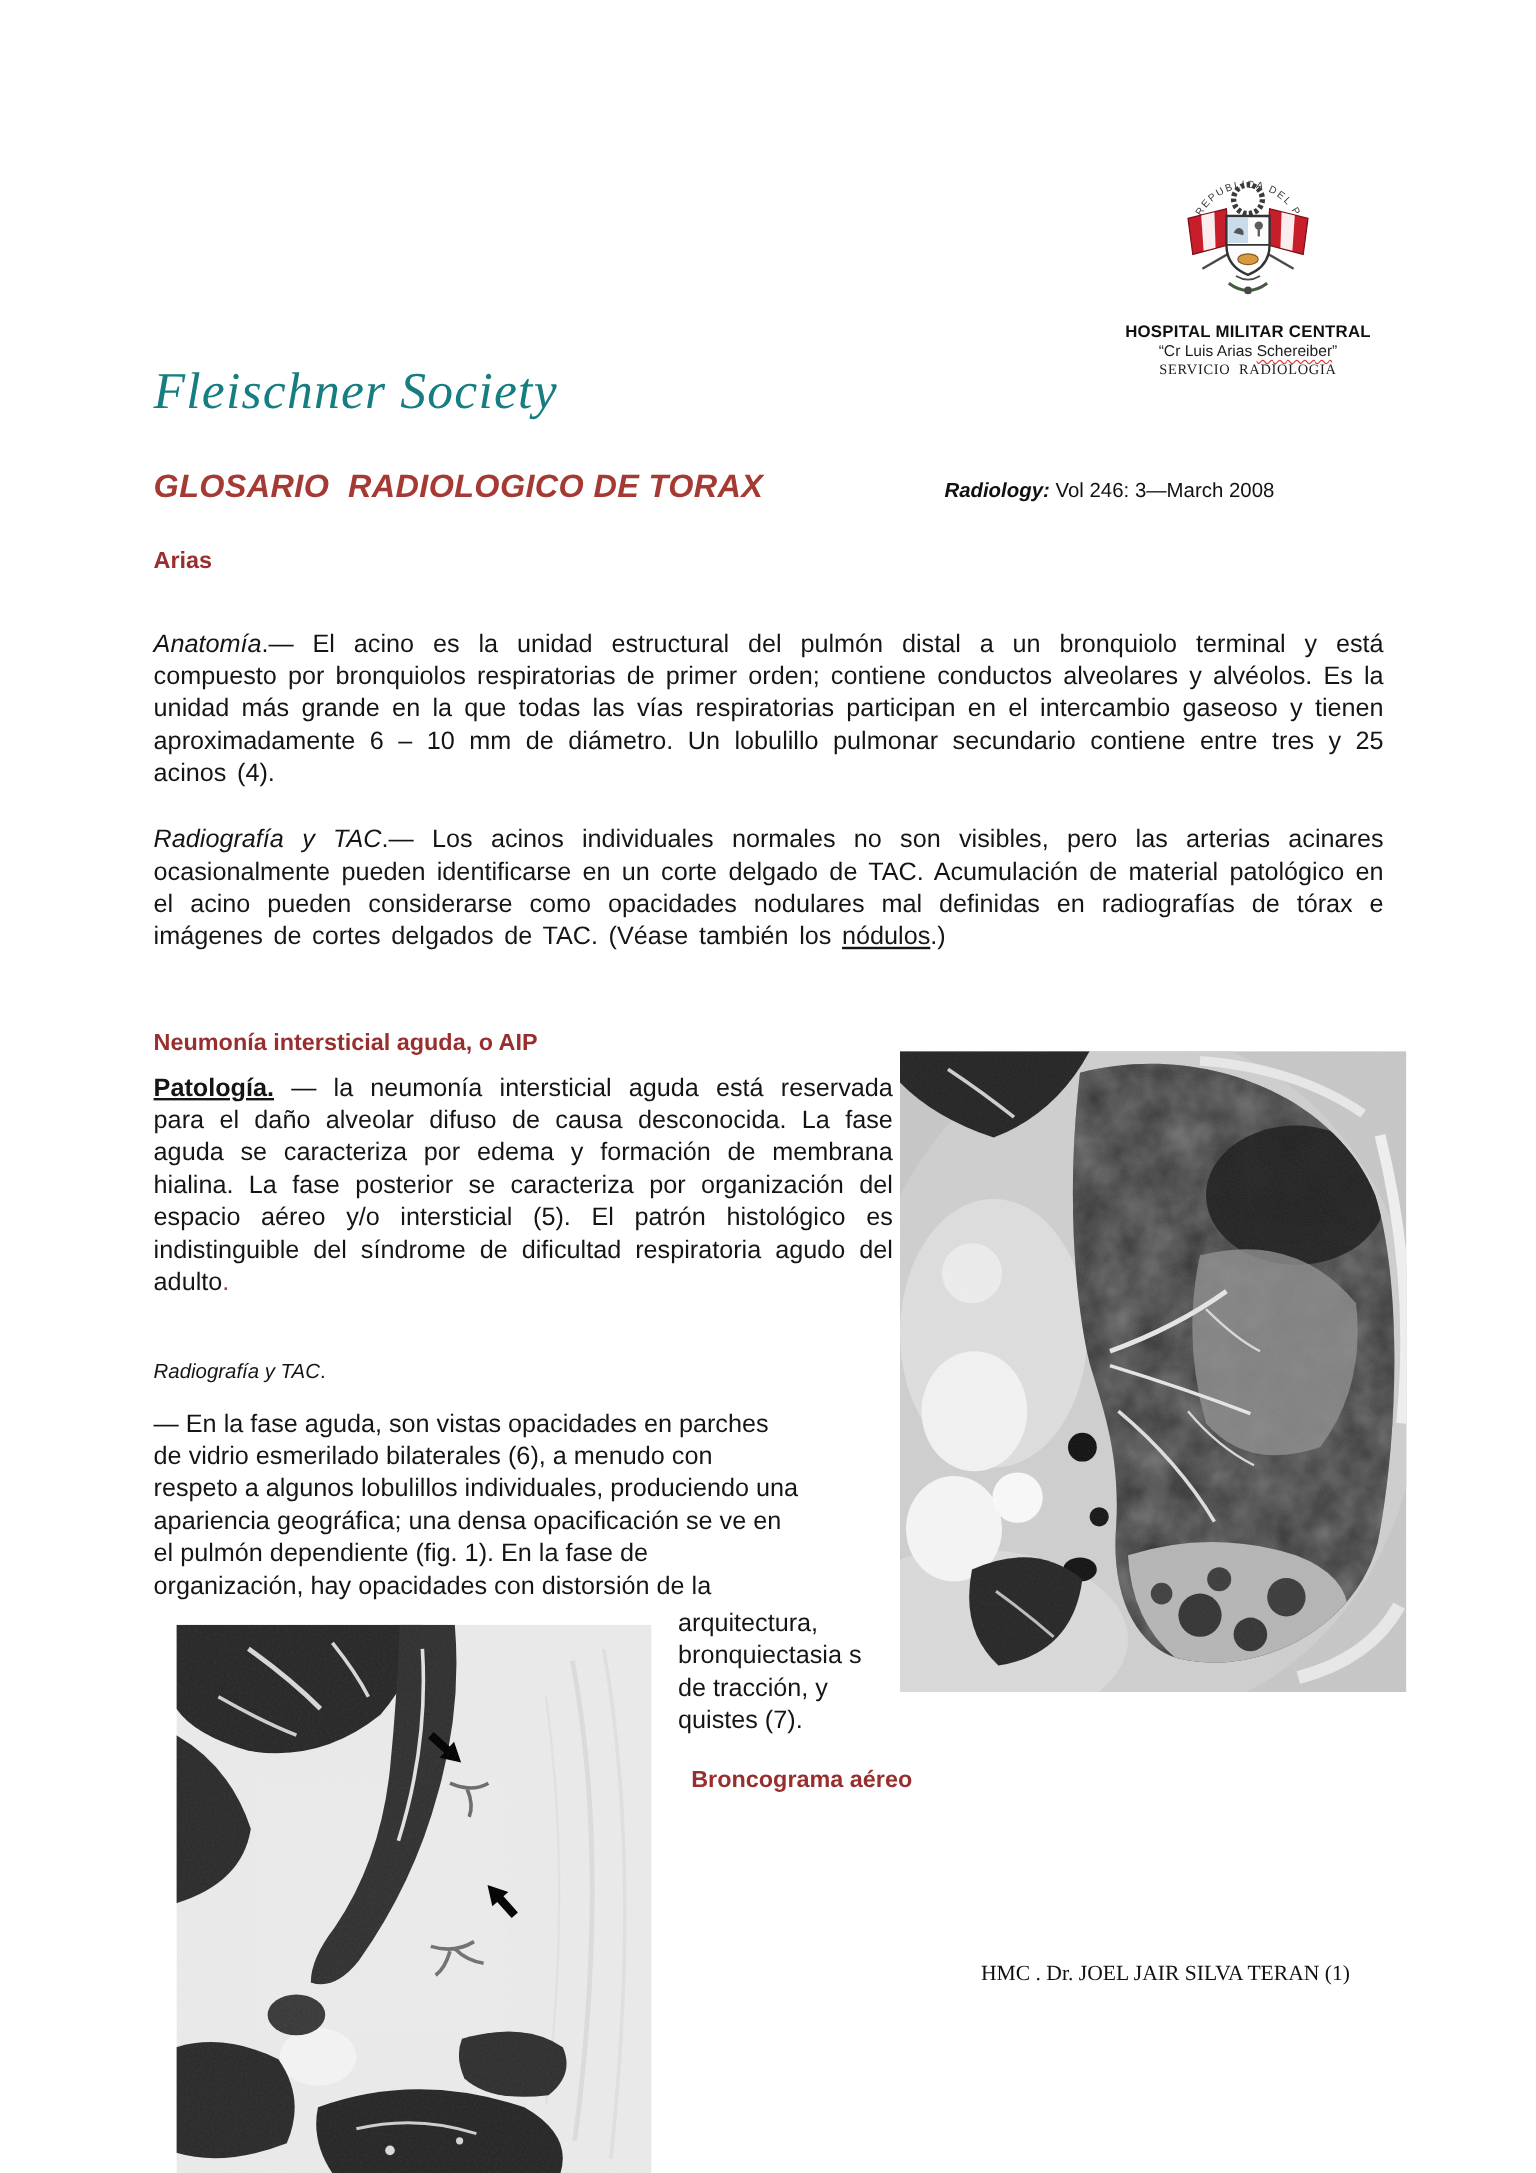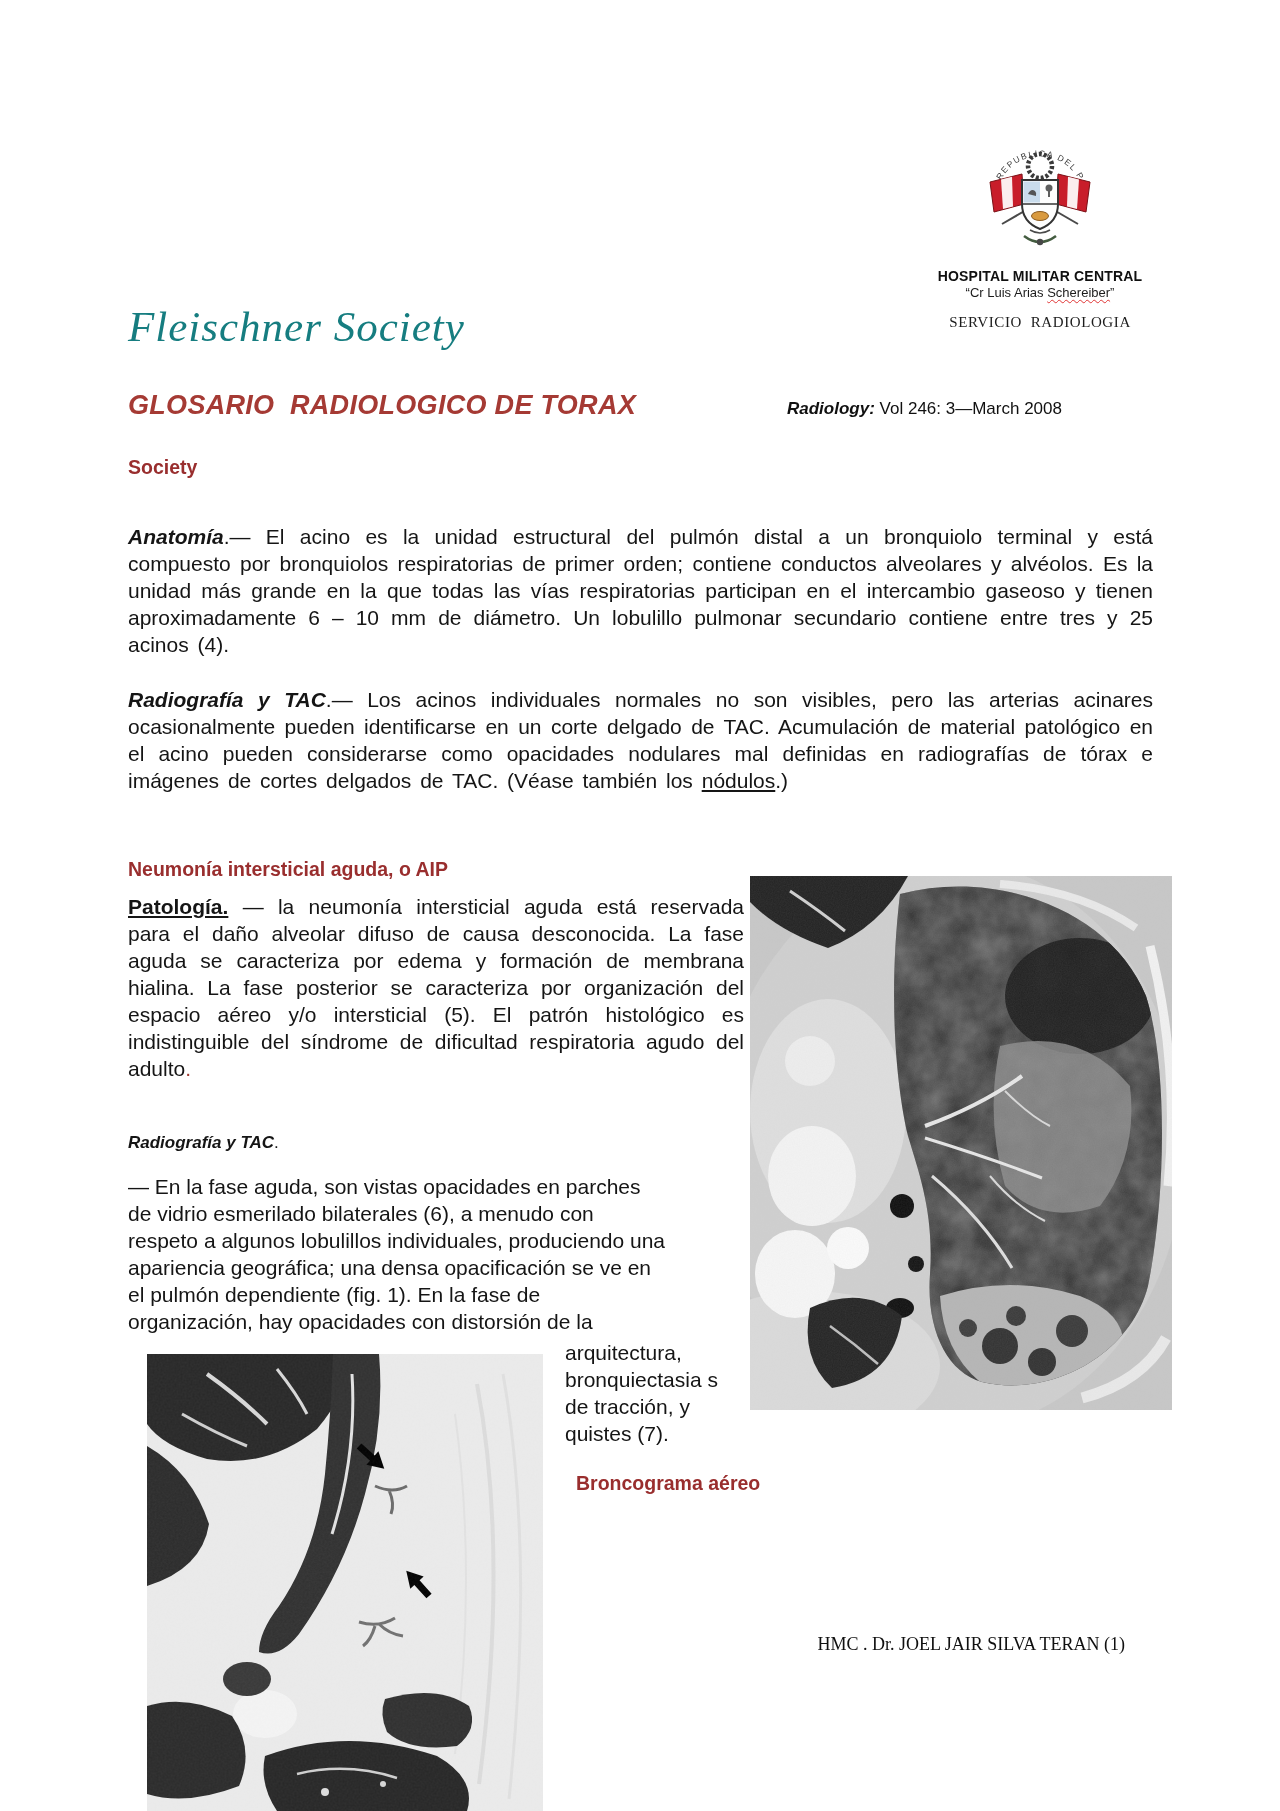--- a/index.html
+++ b/index.html
@@ -9,32 +9,32 @@
     font-family:"Liberation Sans", sans-serif; color:#151515;
   }
   .abs { position:absolute; }
 
   
   #logo-block { top:124px; left:915px; width:250px; text-align:center; }
   #logo-block svg { display:block; margin:0 auto; }
   .hospital-name { font-size:14px; font-weight:bold; letter-spacing:.2px; color:#101010; margin-top:2px; }
   .hospital-sub  { font-size:13px; color:#1c1c1c; margin-top:1px; }
   .wavy { text-decoration:underline; text-decoration-style:wavy; text-decoration-color:#e03535; text-decoration-thickness:1px; text-underline-offset:2px; }
-  .servicio { font-family:"Liberation Serif", serif; font-size:15px; letter-spacing:.6px; color:#1c1c1c; white-space:pre-wrap; margin-top:14px; }
+  .servicio { font-family:"Liberation Serif", serif; font-size:12px; letter-spacing:.6px; color:#1c1c1c; white-space:pre-wrap; margin-top:1px; }
 
   
   #society-title { top:302px; left:128px; font-family:"Liberation Serif", serif; font-style:italic; font-size:43px; color:#167d80; letter-spacing:1px; }
   #glossary-title { top:390px; left:128px; font-size:27px; font-weight:bold; font-style:italic; color:#a53a34; letter-spacing:.3px; white-space:pre-wrap; }
   #journal-line { top:399px; left:787px; font-size:17px; color:#101010; }
   #journal-line .jlabel { font-weight:bold; font-style:italic; }
 
   
   .red-heading { font-size:19.5px; font-weight:bold; color:#992e2e; }
   .para { font-size:21px; line-height:27px; text-align:justify; word-spacing:3px; color:#151515; }
-  .lead { font-weight:bold; font-style:italic; }
+  .lead { font-weight:normal; font-style:italic; }
   .lead-plain { font-weight:bold;text-decoration:underline; }
   .xref { text-decoration:underline; color:#151515; cursor:pointer; }
   .red-dot { color:#a03a30; }
 
   #acinos-heading   { top:456px;  left:128px; }
   #anatomia-para    { top:502px;  left:128px; width:1025px; }
   #radiografia-para { top:665px;  left:128px; width:1025px; }
   #neumonia-heading { top:858px;  left:128px; }
   #patologia-para   { top:872px;  left:128px; width:616px; word-spacing:5px; }
   #rtac-line        { top:1088px; left:128px; font-size:17px;margin-top:45px; }
@@ -96,21 +96,21 @@
     <div class="hospital-sub"><span>“Cr Luis Arias </span><span class="wavy">Schereiber</span><span>”</span></div>
     <div class="servicio">SERVICIO  RADIOLOGIA</div>
   </div>
 
   <div id="society-title" class="abs">Fleischner Society</div>
 
   <div id="glossary-title" class="abs">GLOSARIO  RADIOLOGICO DE TORAX</div>
 
   <div id="journal-line" class="abs"><span class="jlabel">Radiology:</span><span> Vol 246: 3—March 2008</span></div>
 
-  <div id="acinos-heading" class="abs red-heading">Society</div>
+  <div id="acinos-heading" class="abs red-heading">Arias</div>
 
   <p id="anatomia-para" class="abs para"><span class="lead">Anatomía</span><span>.— El acino es la unidad estructural del pulmón distal a un bronquiolo terminal y está compuesto por bronquiolos respiratorias de primer orden; contiene conductos alveolares y alvéolos. Es la unidad más grande en la que todas las vías respiratorias participan en el intercambio gaseoso y tienen aproximadamente  6 – 10 mm de diámetro. Un lobulillo pulmonar secundario contiene entre tres y 25 acinos (4).</span></p>
 
   <p id="radiografia-para" class="abs para"><span class="lead">Radiografía y TAC</span><span>.— Los acinos individuales normales no son visibles, pero las arterias acinares ocasionalmente pueden identificarse en un corte delgado de TAC. Acumulación de material patológico en el acino pueden considerarse como opacidades nodulares  mal definidas en radiografías de tórax e imágenes de cortes delgados de TAC. (Véase también los </span><span class="xref">nódulos</span><span>.)</span></p>
 
   <div id="neumonia-heading" class="abs red-heading">Neumonía intersticial aguda, o AIP</div>
 
   <p id="patologia-para" class="abs para"><span class="lead-plain">Patología.</span><span> — la neumonía intersticial aguda está reservada para el daño alveolar difuso de causa desconocida. La fase aguda se caracteriza por edema y formación de membrana hialina. La fase posterior se caracteriza por organización del espacio aéreo y/o intersticial (5). El patrón histológico es indistinguible del síndrome de dificultad respiratoria agudo del adulto</span><span class="red-dot">.</span></p>
 
   <div id="rtac-line" class="abs"><span class="lead">Radiografía y TAC</span><span>.</span></div>

